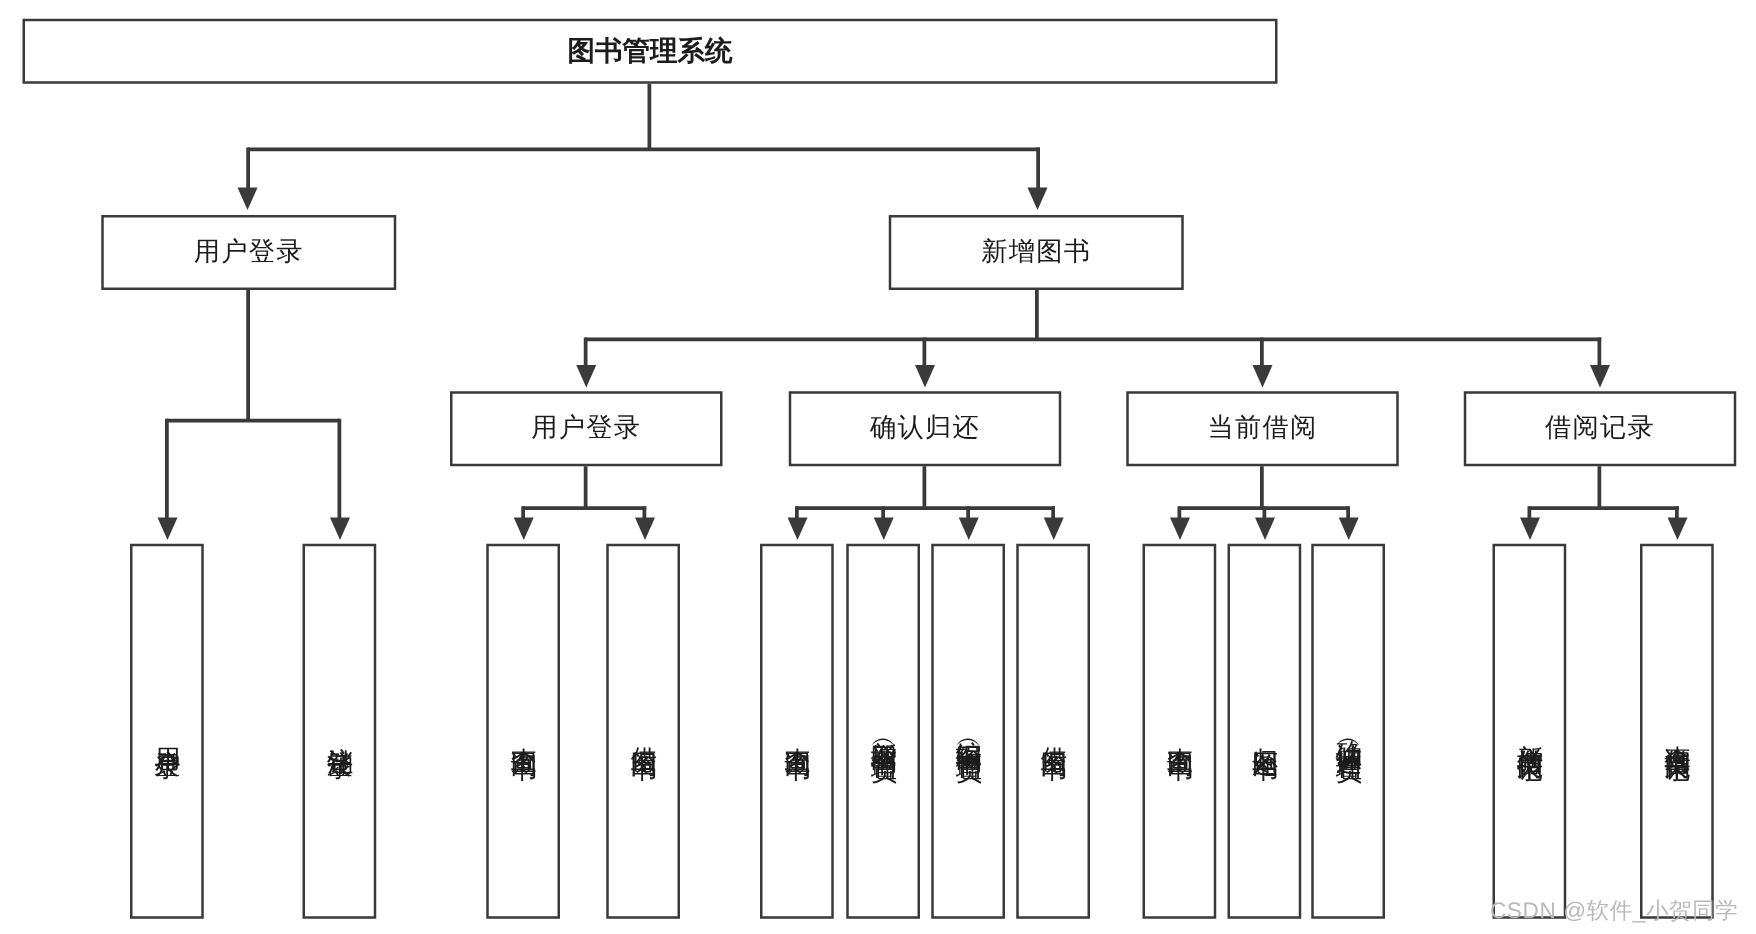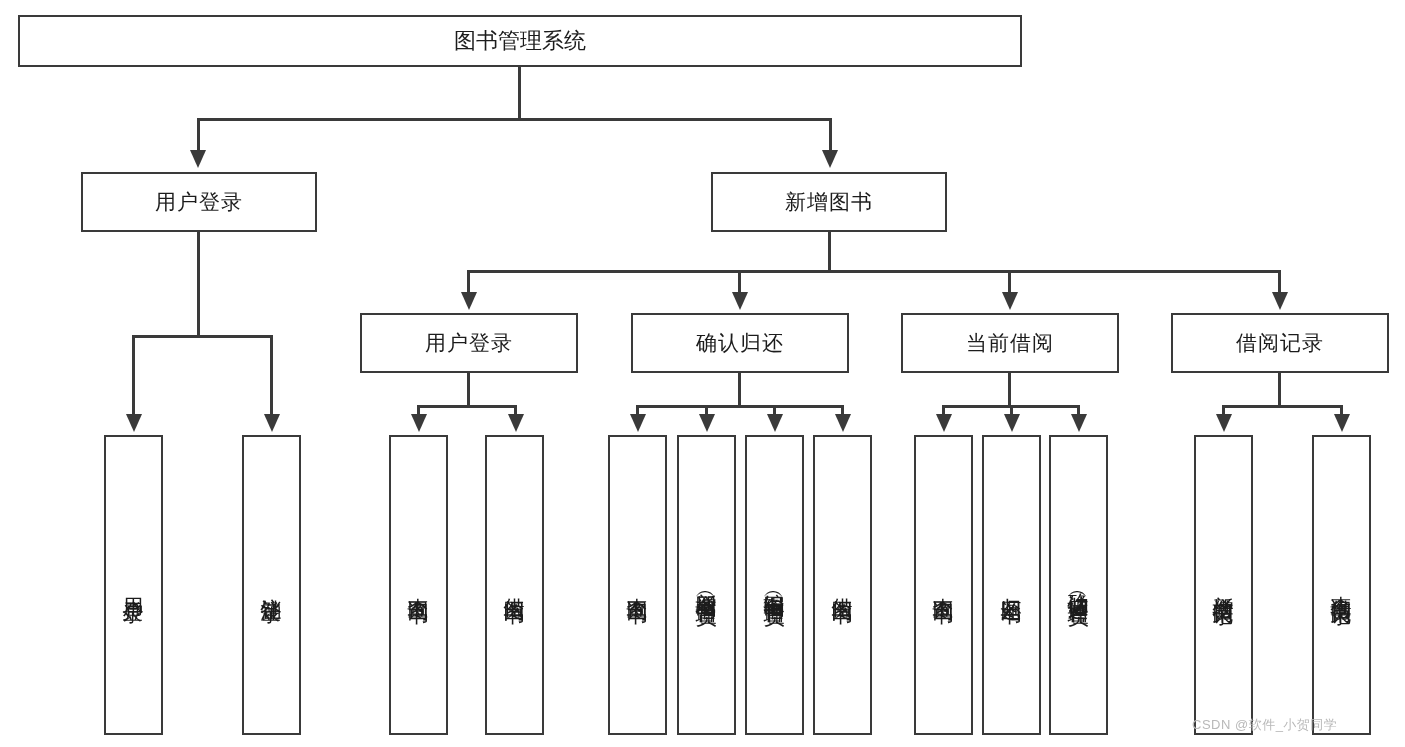--- a/index.html
+++ b/index.html
@@ -58,32 +58,32 @@
   .arrow {
     position: absolute;
     width: 0;
     height: 0;
     border-left: 8px solid transparent;
     border-right: 8px solid transparent;
     border-top: 18px solid #3a3a3a;
   }
   .watermark {
     position: absolute;
-    font-size: 13px;
+    font-size: 18px;
     color: #b9b9b9;
     letter-spacing: 0.5px;
     white-space: nowrap;
   }
 </style>
 </head>
 <body>
 
 <div id="canvas">
 
-  <div class="node title" style="left:18px; top:15px; width:1004px; height:52px;">
+  <div class="node title" style="left:18px; top:15px; width:1004px; height:52px;font-weight:bold;">
     <span>图书管理系统</span>
   </div>
 
   <div class="edge vline" style="left:518px; top:67px; height:53px;"></div>
 
   <div class="edge hline" style="left:198px; top:118px; width:634px;"></div>
 
   <div class="edge vline" style="left:197px; top:118px; height:36px;"></div>
   <div class="arrow" style="left:190px; top:150px;"></div>
 

